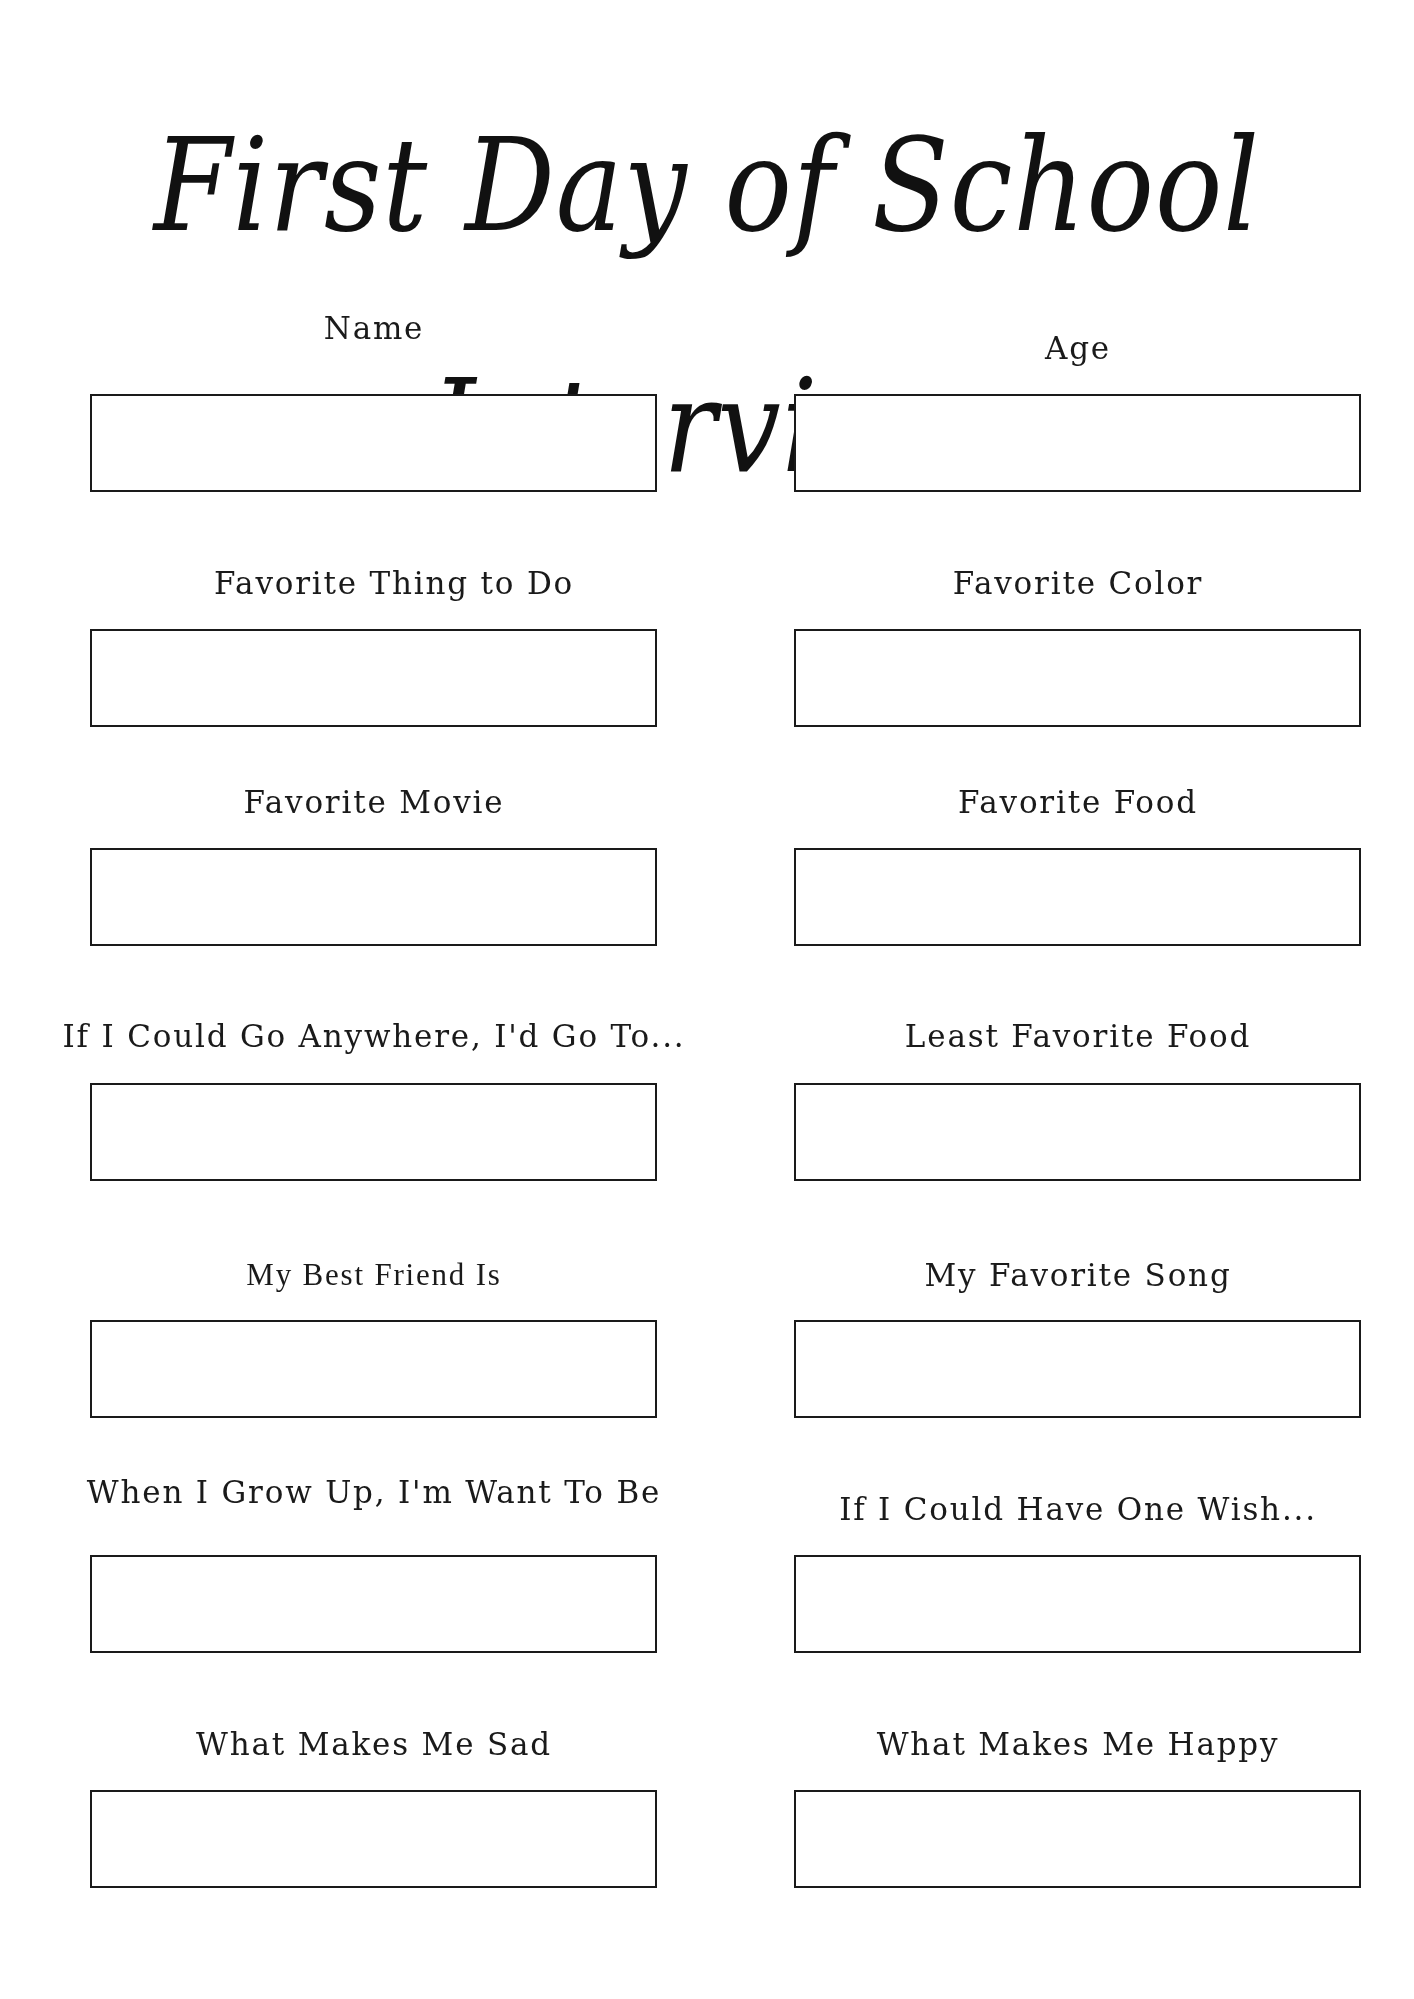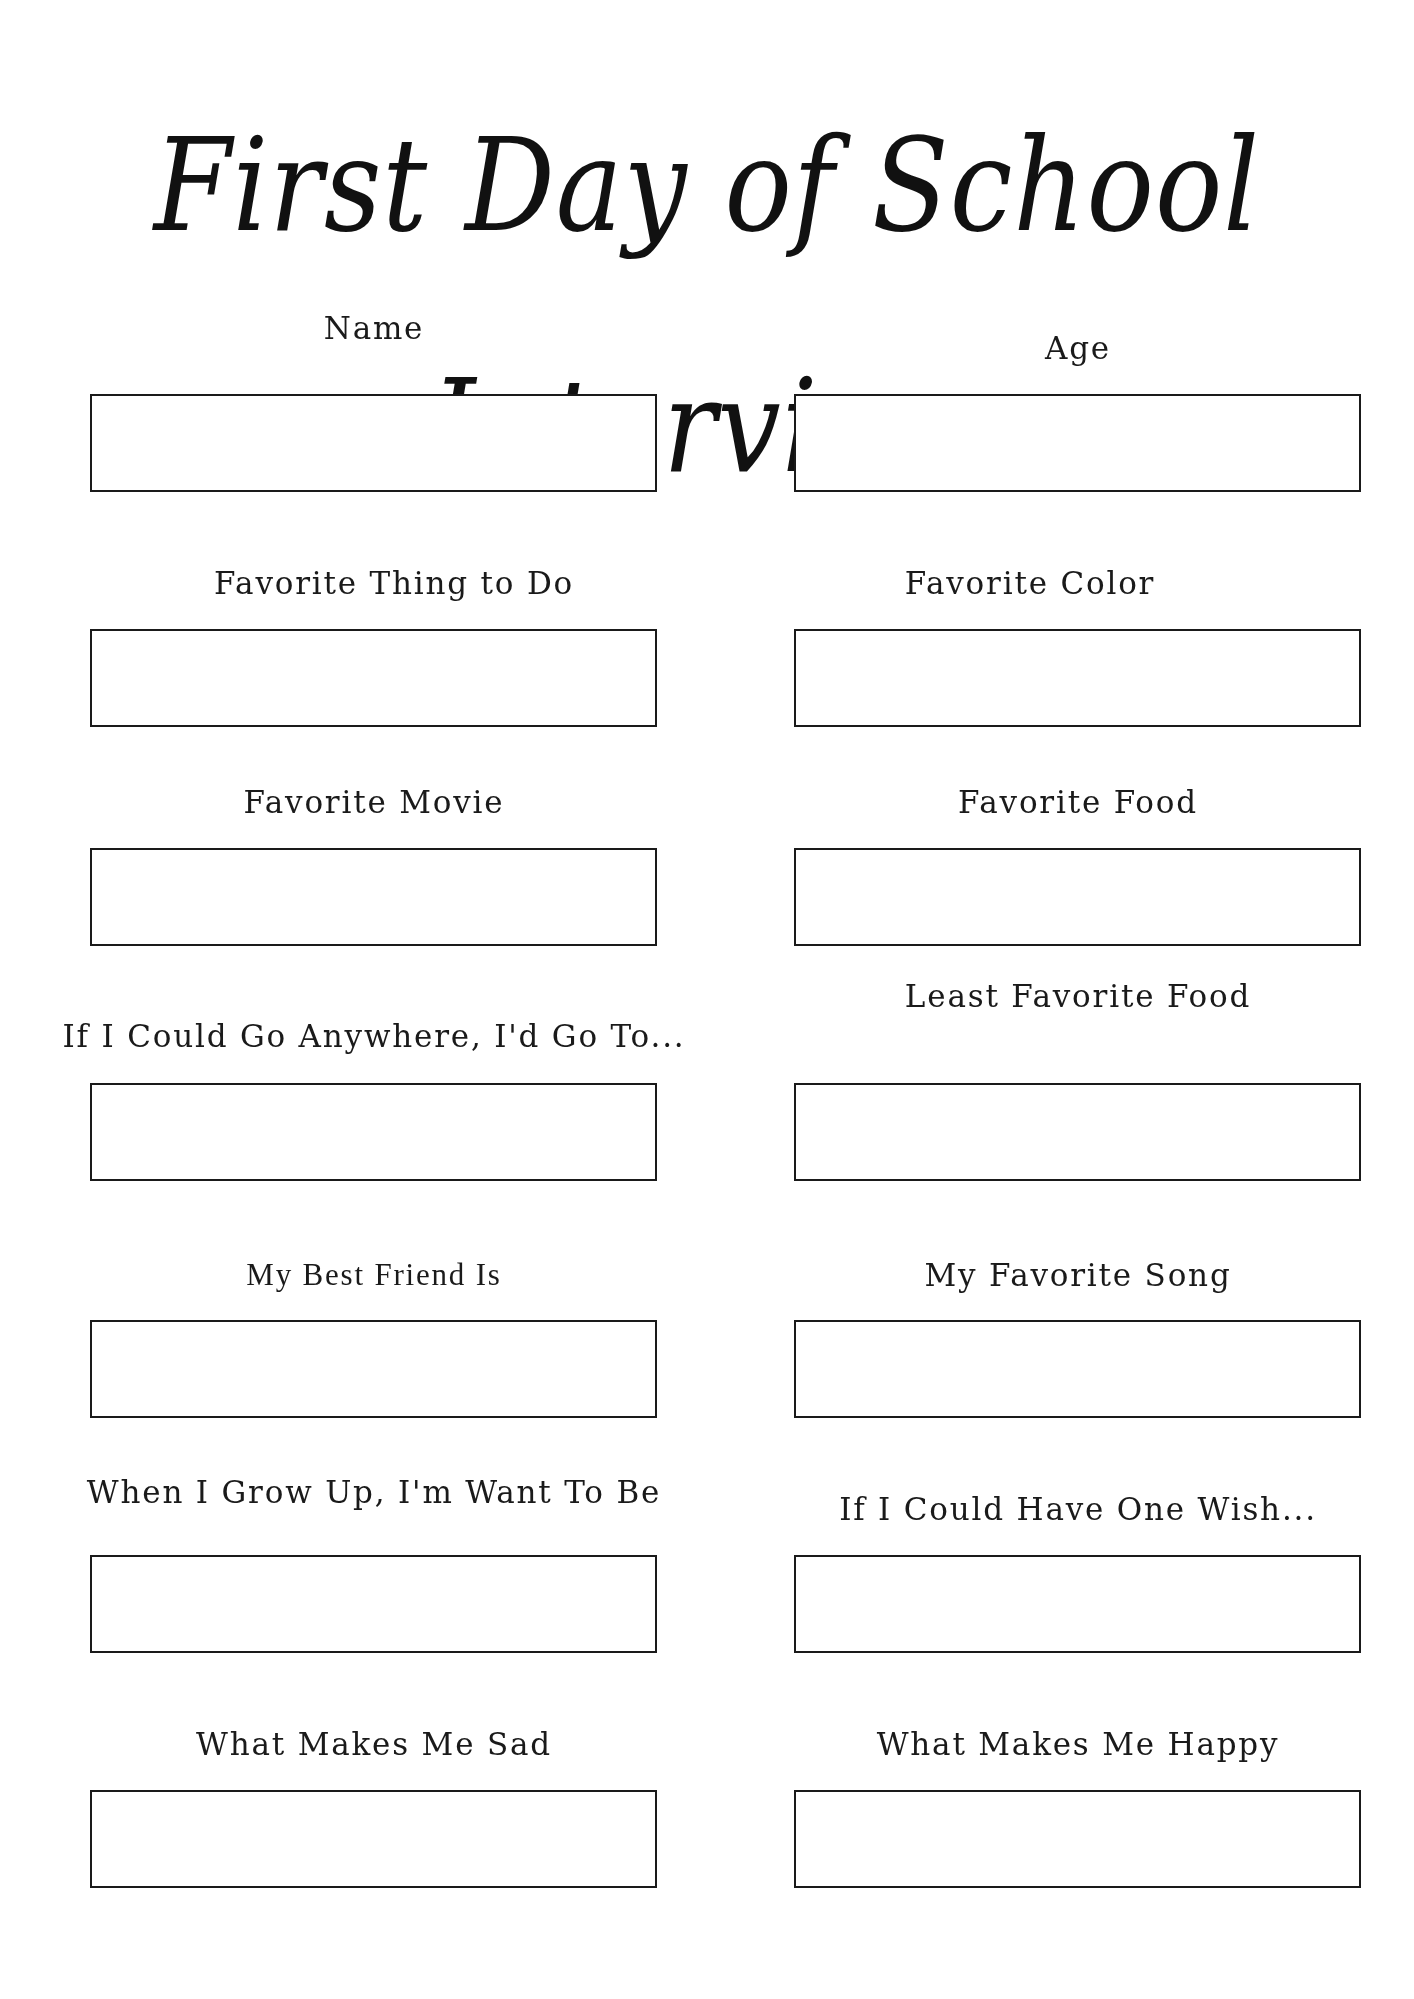--- a/index.html
+++ b/index.html
@@ -28,31 +28,31 @@
 
 <div class="title">First Day of School Interview</div>
 
 <div class="field-label" style="left:374px; top:308px;">Name</div>
 <div class="field-box" style="left:90px; top:394px;"></div>
 <div class="field-label" style="left:1078px; top:328px;">Age</div>
 <div class="field-box" style="left:794px; top:394px;"></div>
 
 <div class="field-label" style="left:394px; top:563px;">Favorite Thing to Do</div>
 <div class="field-box" style="left:90px; top:629px;"></div>
-<div class="field-label" style="left:1030px; top:563px;">Favorite Color</div>
+<div class="field-label" style="left:1078px; top:563px;">Favorite Color</div>
 <div class="field-box" style="left:794px; top:629px;"></div>
 
 <div class="field-label" style="left:374px; top:782px;">Favorite Movie</div>
 <div class="field-box" style="left:90px; top:848px;"></div>
 <div class="field-label" style="left:1078px; top:782px;">Favorite Food</div>
 <div class="field-box" style="left:794px; top:848px;"></div>
 
 <div class="field-label" style="left:374px; top:1016px;">If I Could Go Anywhere, I'd Go To...</div>
 <div class="field-box" style="left:90px; top:1083px;"></div>
-<div class="field-label" style="left:1078px; top:976px;">Least Favorite Food</div>
+<div class="field-label" style="left:1078px; top:1016px;">Least Favorite Food</div>
 <div class="field-box" style="left:794px; top:1083px;"></div>
 
 <div class="field-label" style="left:374px; top:1255px;font-family:Liberation Serif, serif;">My Best Friend Is</div>
 <div class="field-box" style="left:90px; top:1320px;"></div>
 <div class="field-label" style="left:1078px; top:1255px;">My Favorite Song</div>
 <div class="field-box" style="left:794px; top:1320px;"></div>
 
 <div class="field-label" style="left:374px; top:1472px;">When I Grow Up, I'm Want To Be</div>
 <div class="field-box" style="left:90px; top:1555px;"></div>
 <div class="field-label" style="left:1078px; top:1489px;">If I Could Have One Wish...</div>

